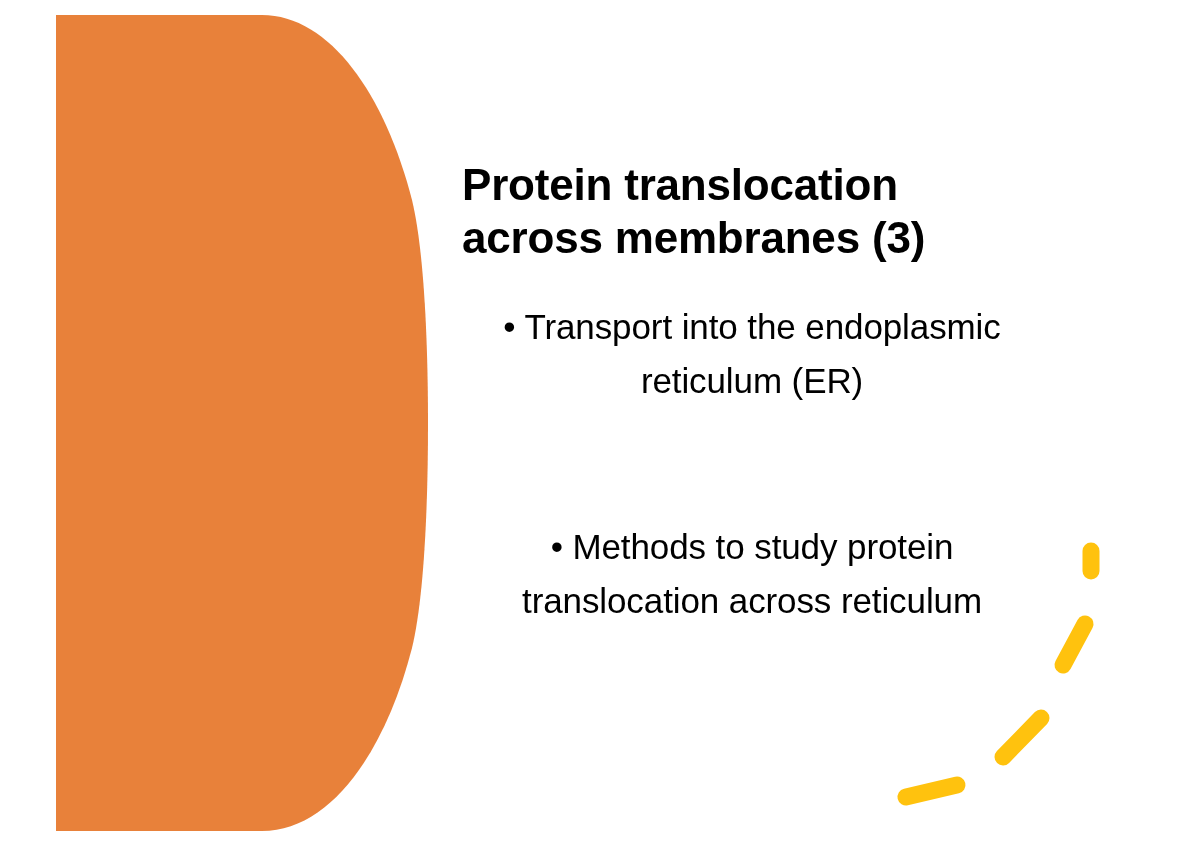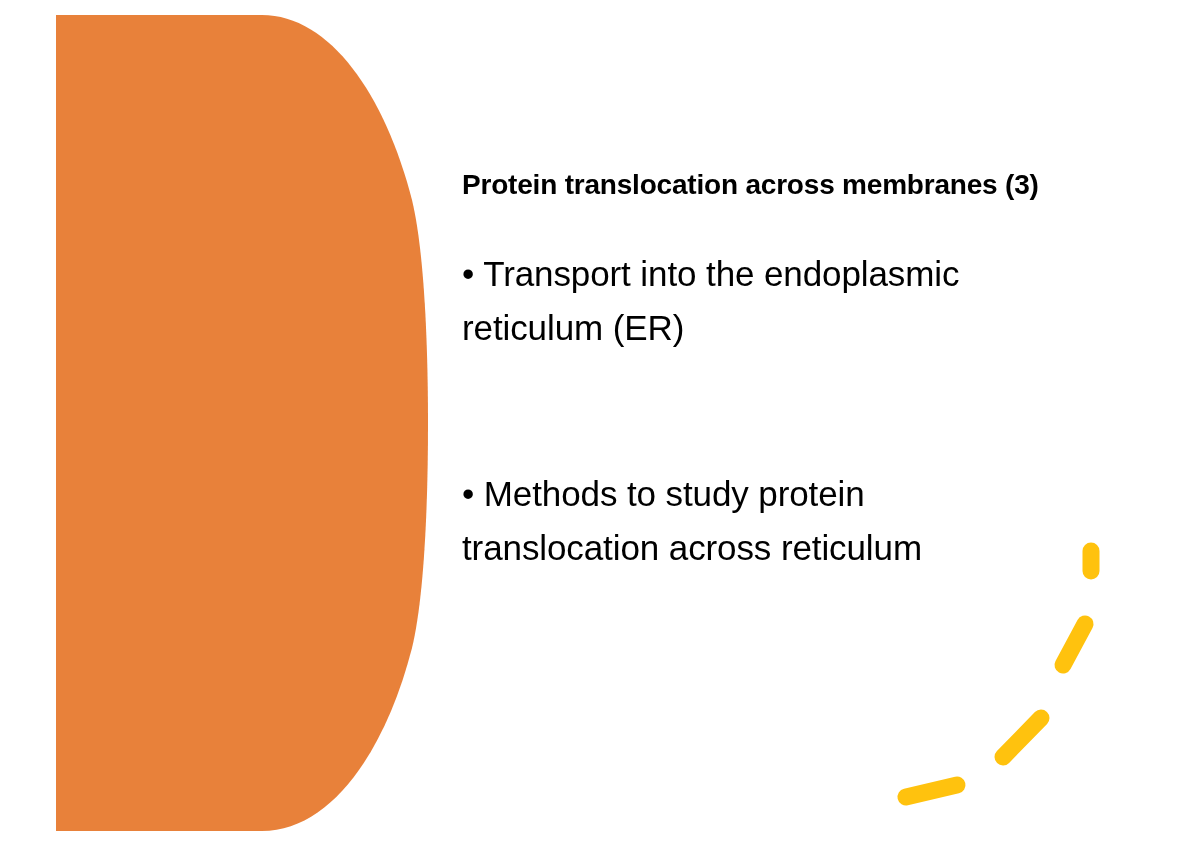--- a/index.html
+++ b/index.html
@@ -41,21 +41,21 @@
   
   #content {
     position: absolute;
     left: 462px;
     top: 158px;
     width: 580px;
   }
 
   .slide-title {
     margin: 0;
-    font-size: 28px;
+    font-size: 44px;
     font-weight: bold;
     line-height: 53px;
     color: #000000;
     letter-spacing: -0.2px;
     white-space: pre-line;
   }
 
   .bullet-list {
     list-style: none;
     margin: 0;
@@ -64,20 +64,21 @@
 
   .bullet-item {
     position: relative;
     margin: 0;
     padding-left: 0;
     font-size: 35px;
     font-weight: normal;
     line-height: 54px;
     color: #000000;
     letter-spacing: -0.1px;
+    text-align: center;
   }
 
   .bullet-item .bullet-glyph {
     display: inline;
     font-size: 35px;
     line-height: 54px;
   }
 
   .bullet-item .bullet-text {
     display: inline;

